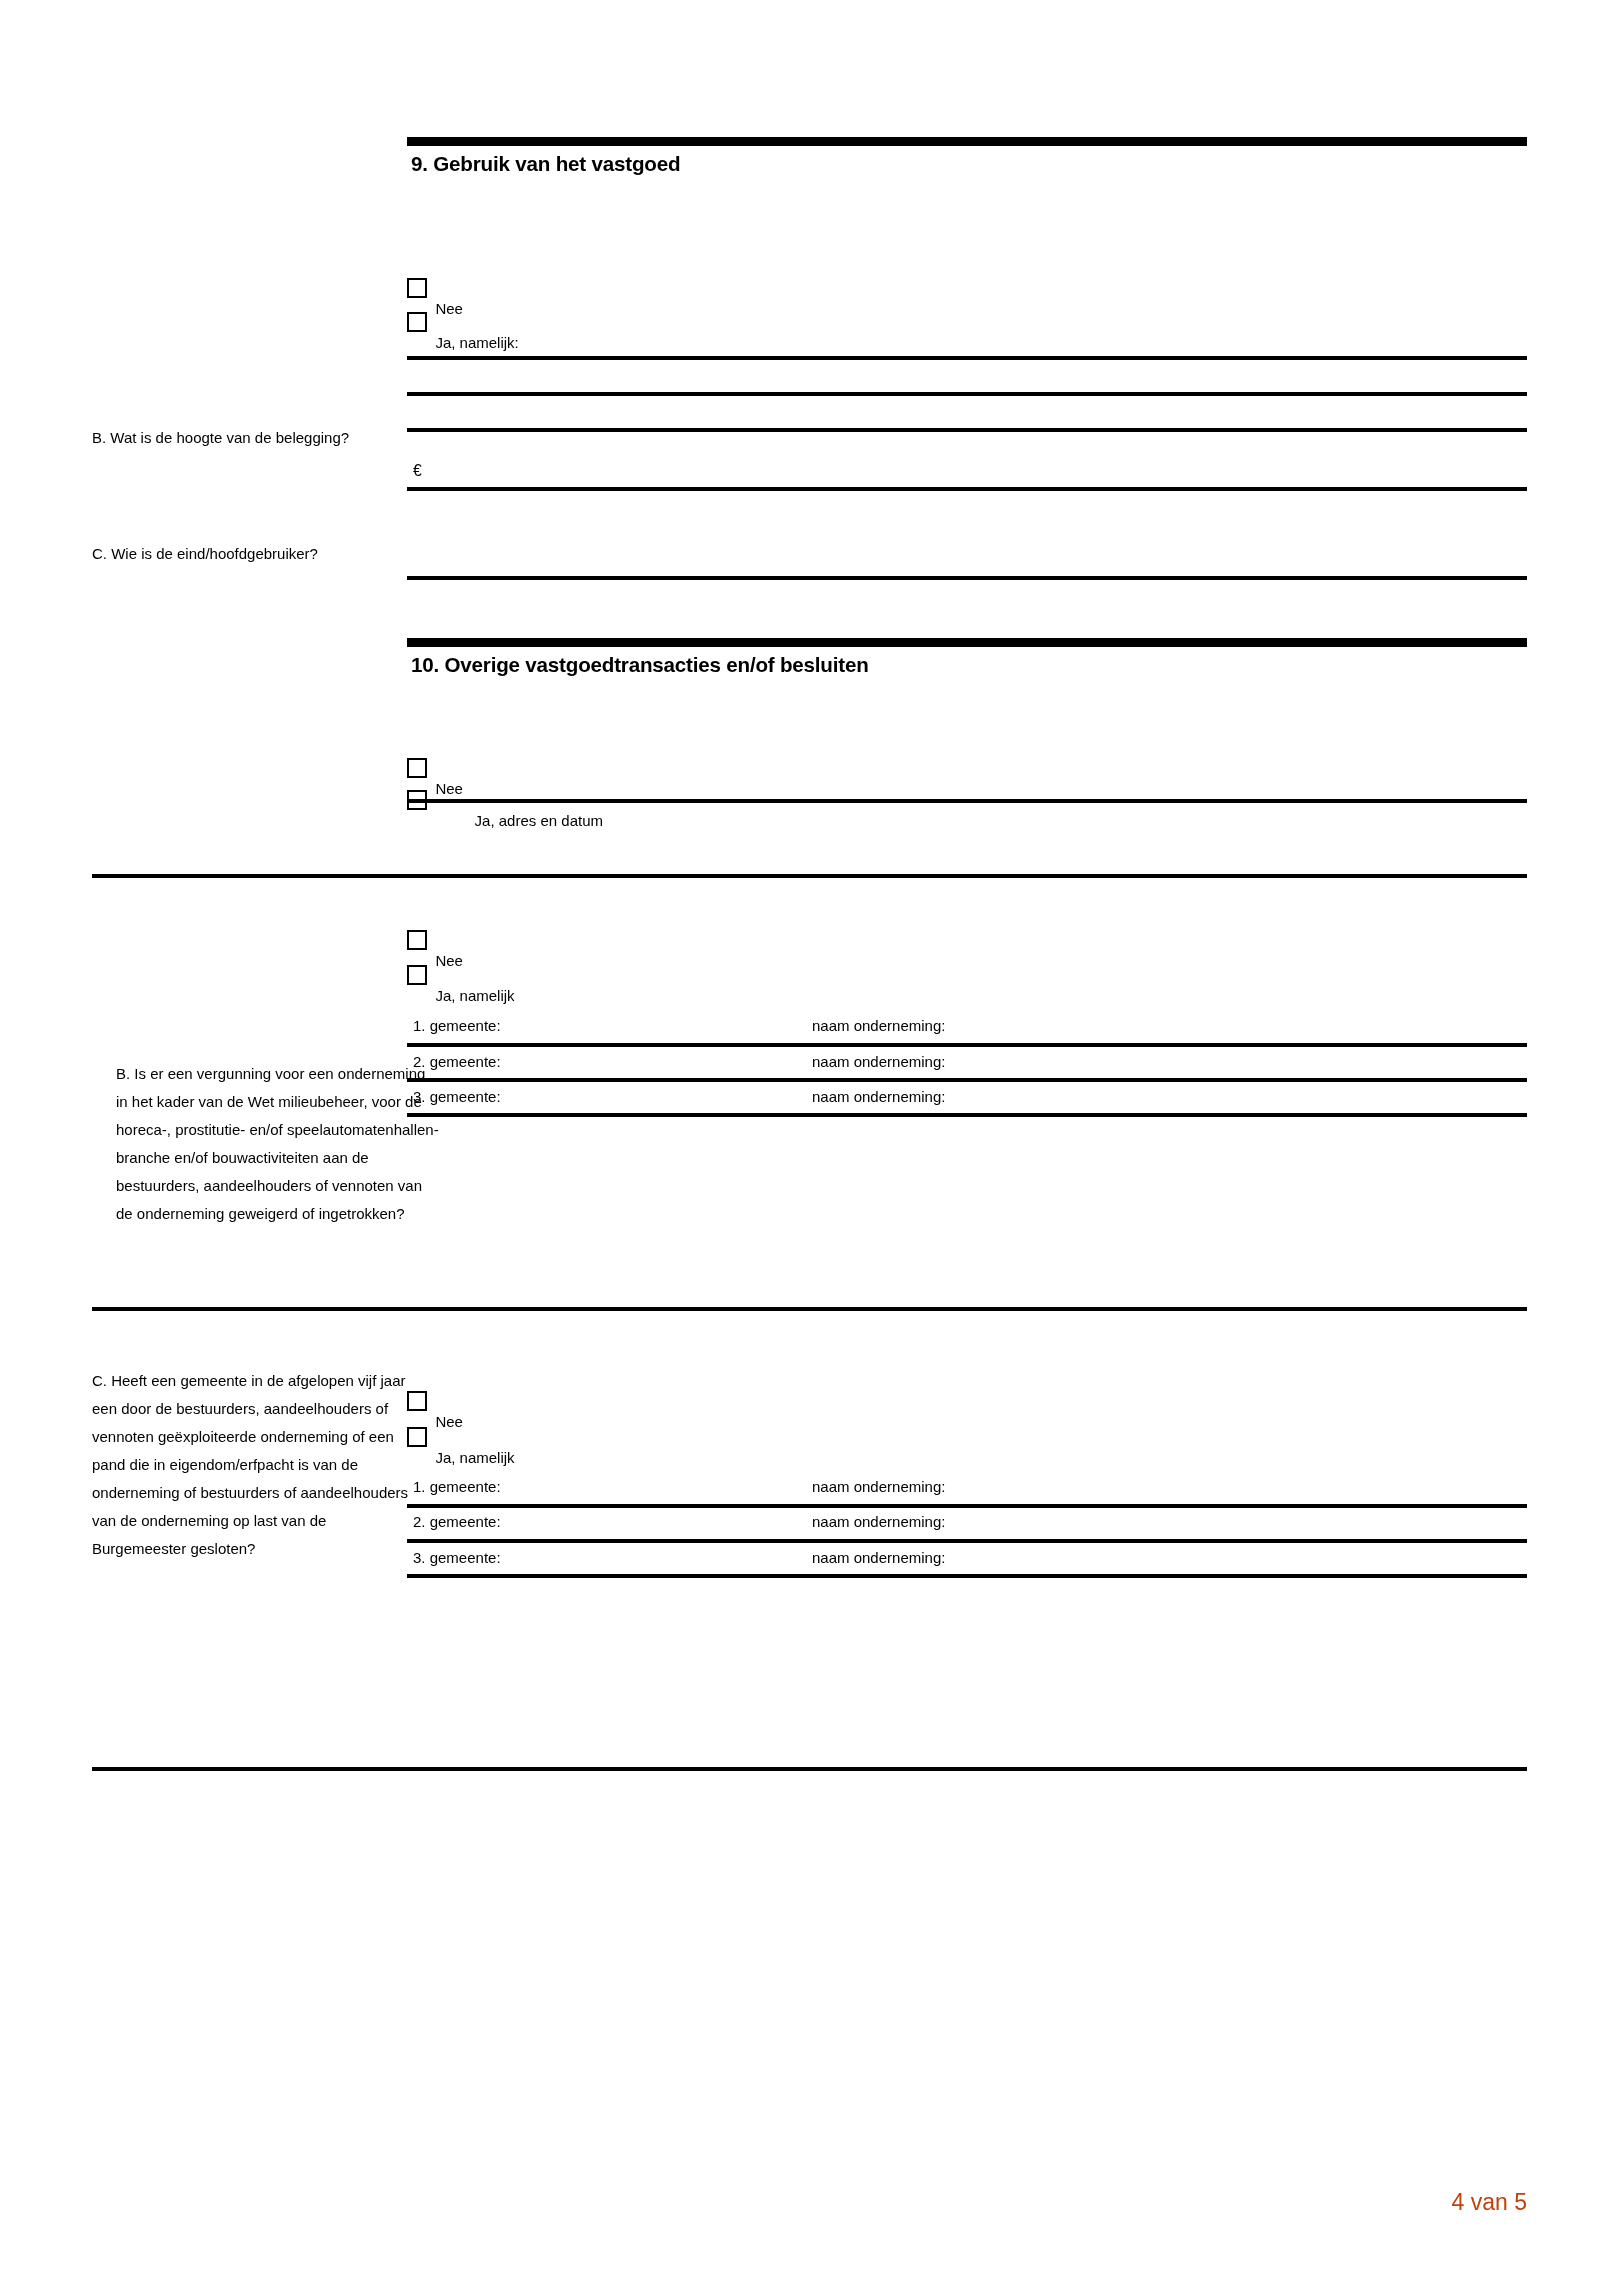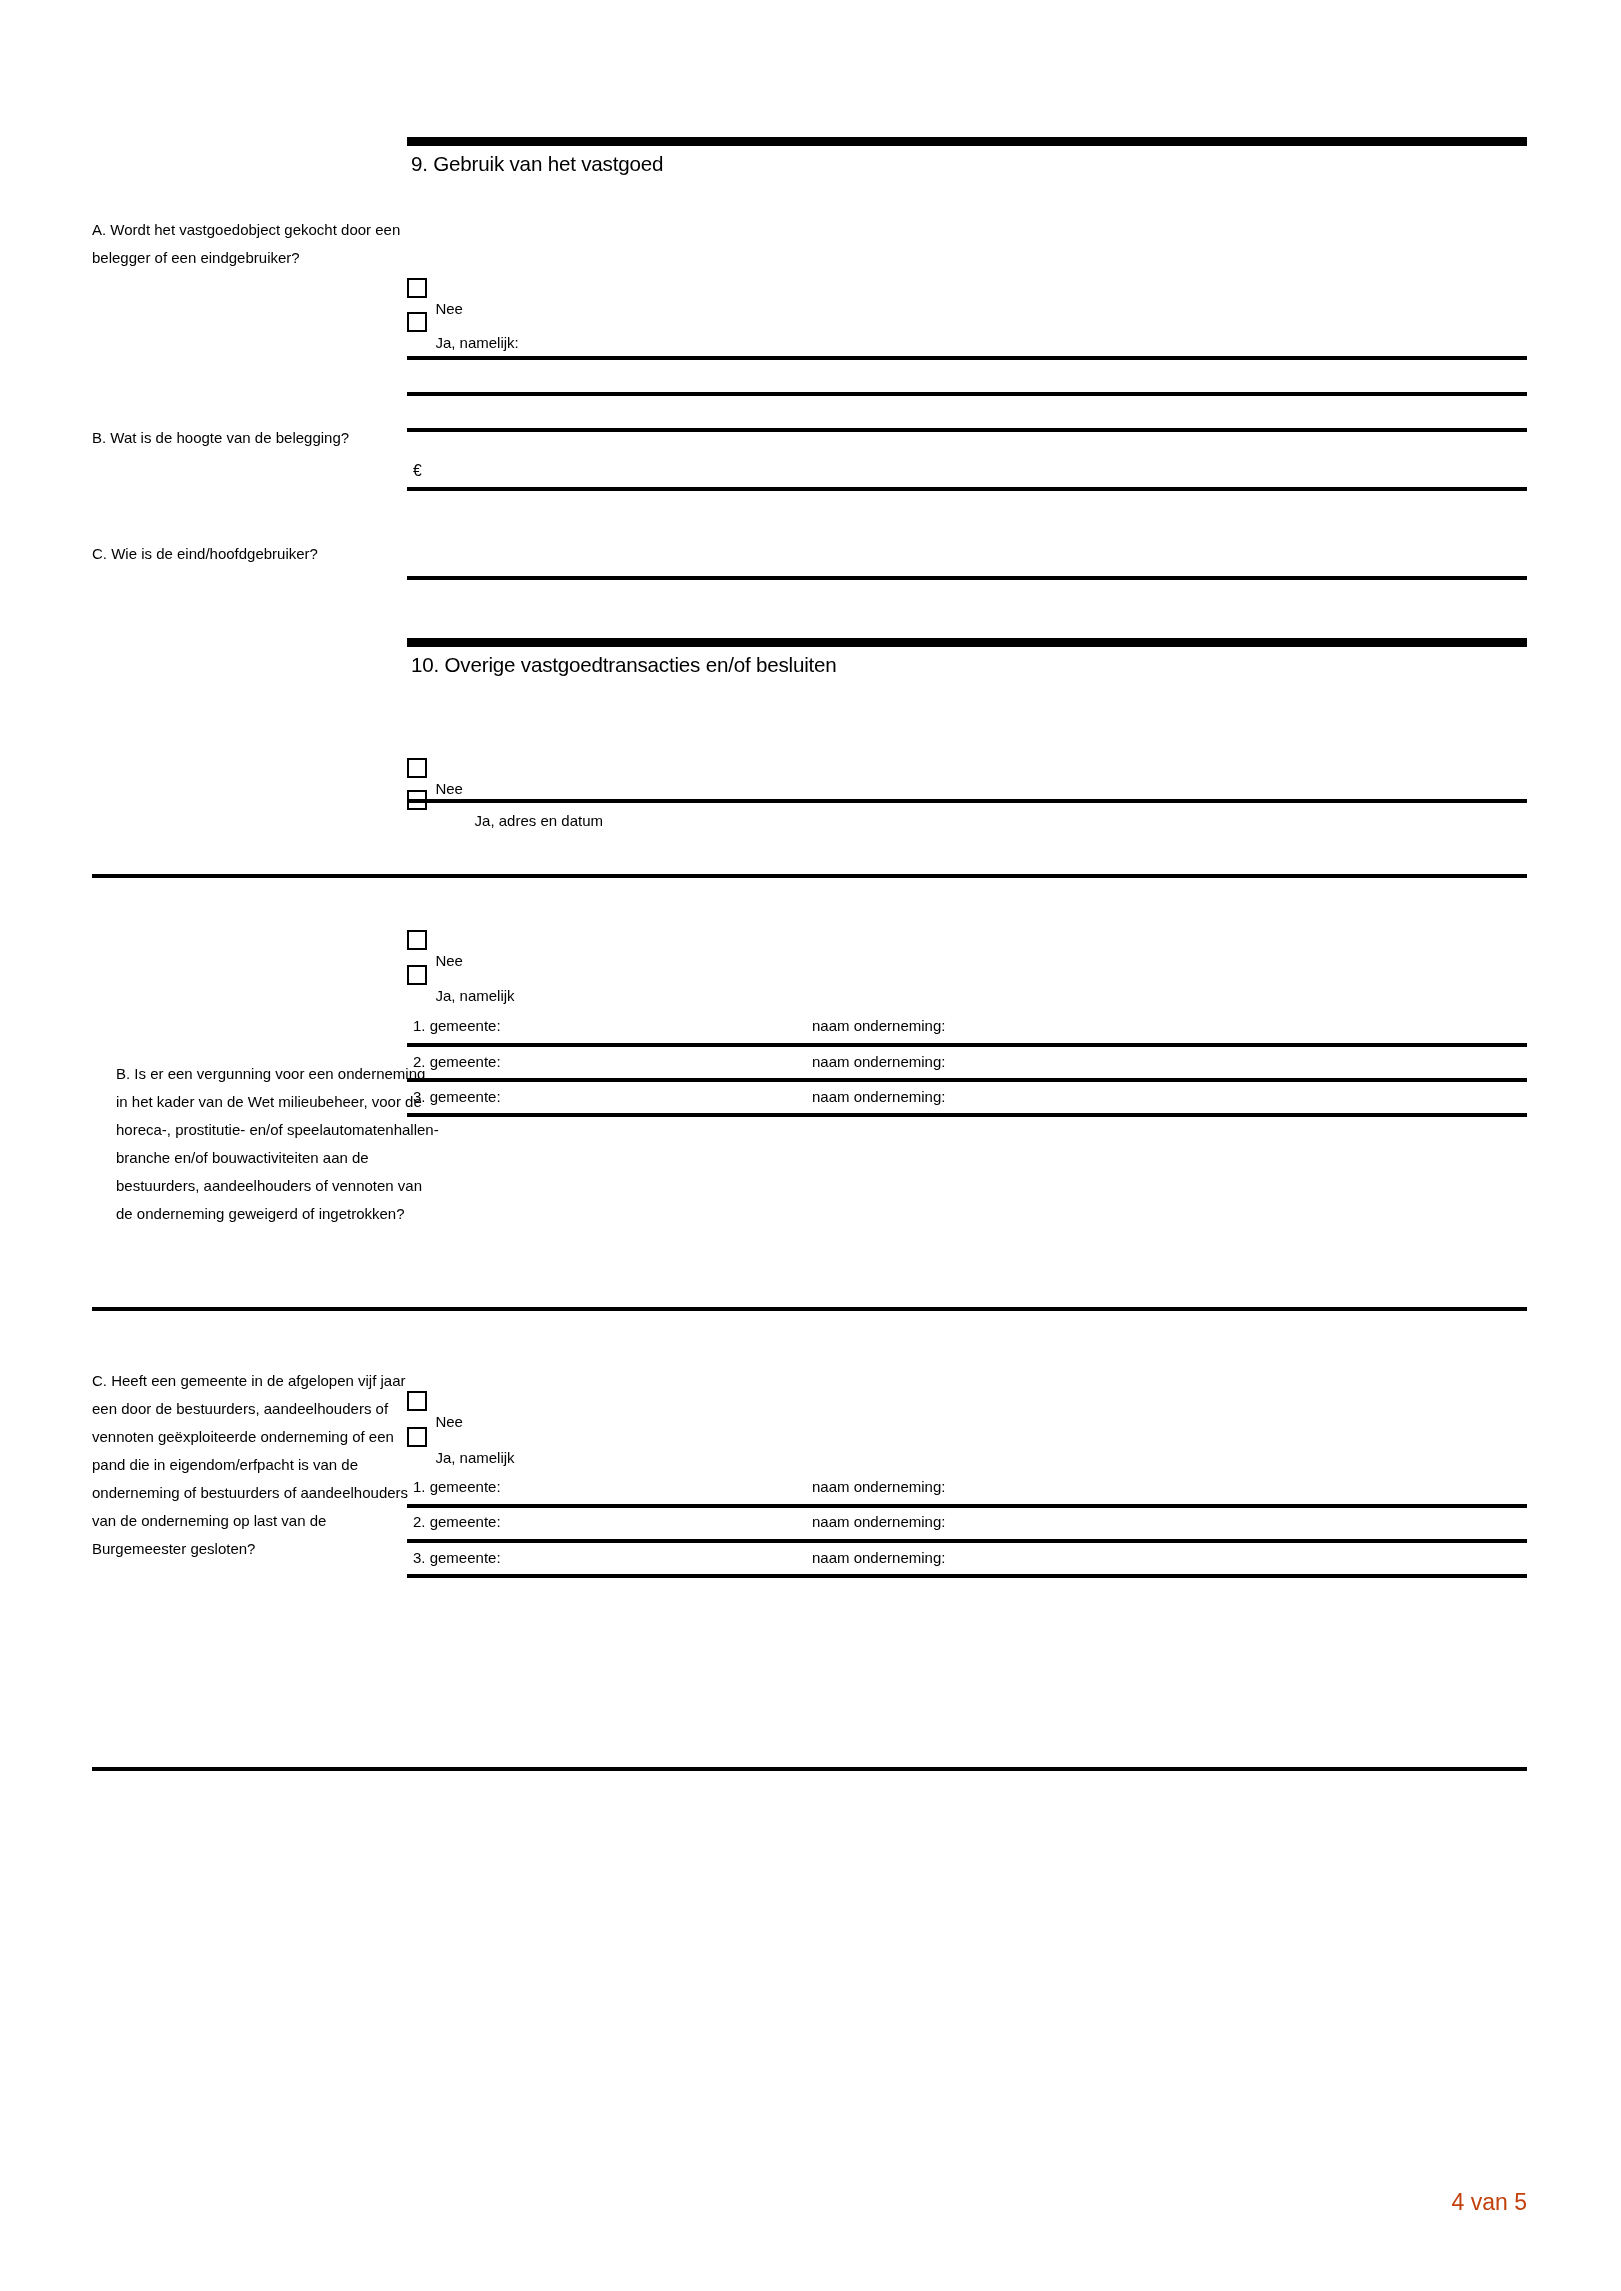--- a/index.html
+++ b/index.html
@@ -17,21 +17,21 @@
 
   
   .section-bar {
     position:absolute;
     height:8.8px;
     background:#000000;
   }
   .section-title {
     position:absolute;
     font-size:20.6px;
-    font-weight:normal;
+    font-weight:bold;
     letter-spacing:-0.2px;
     white-space:nowrap;
     color:#000;
   }
 
   
   .q-label {
     position:absolute;
     font-size:15px;
     line-height:28px;
@@ -96,21 +96,20 @@
   }
 </style>
 </head>
 <body>
 
 <div class="page">
 
   <div class="section-bar" style="left:407px; top:137px; width:1120px;"></div>
   <div class="section-title" style="left:411px; top:152px;">9. Gebruik van het vastgoed</div>
 
-  <div class="q-label" style="left:92px; top:216px;">A. Wordt het vastgoedobject gekocht door een belegger of een eindgebruiker?</div>
 
   <div class="cb-row" style="left:407px; top:257px;">
     <span class="cb-box"></span>
     <span class="cb-text">Nee</span>
   </div>
 
   <div class="cb-row" style="left:407px; top:291px;">
     <span class="cb-box"></span>
     <span class="cb-text">Ja, namelijk:</span>
   </div>

